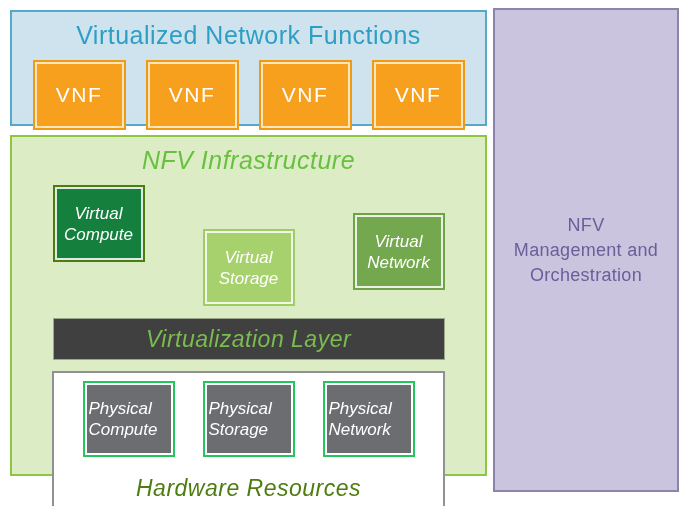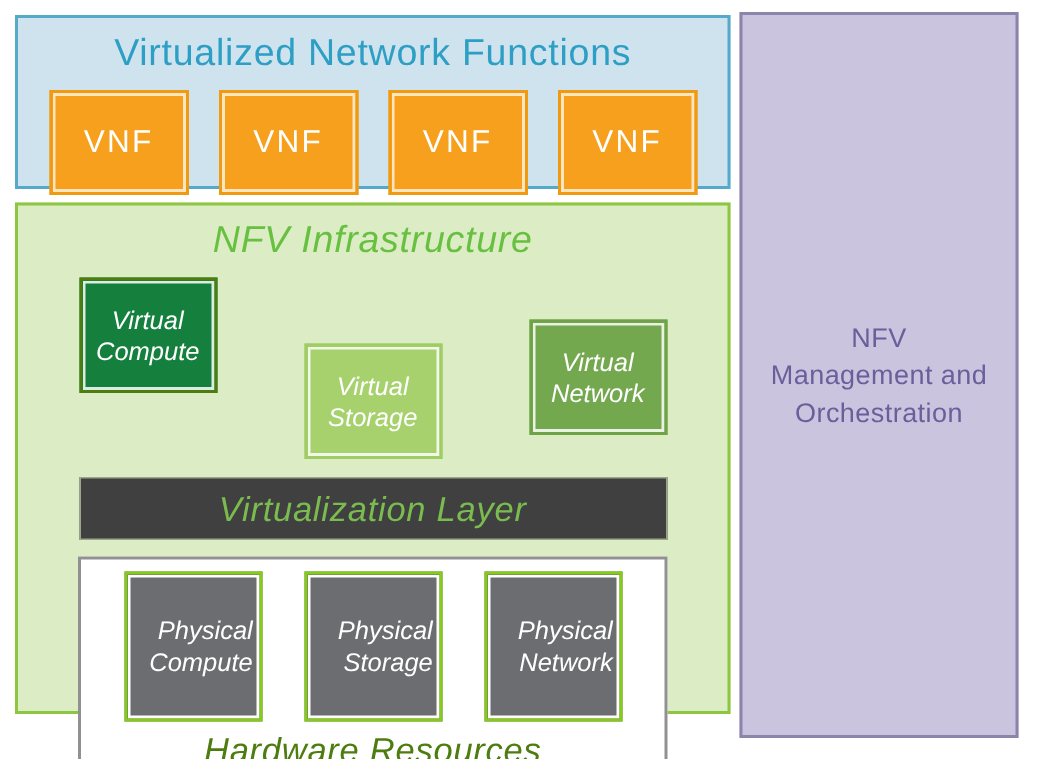--- a/index.html
+++ b/index.html
@@ -92,26 +92,26 @@
     margin: 11px auto 0;
     background: #ffffff;
     border: 2px solid #919194;
     padding-top: 8px;
     display: flex; flex-direction: column;
   }
   .phys-row {
     display: flex; justify-content: center; gap: 28px;
   }
   .phys-box {
-    width: 92px; height: 100px;
+    width: 92px; height: 76px;
     background: #6c6d70;
-    border: 2px solid #84cc16;
+    border: 2px solid #22c55e;
     box-shadow: inset 0 0 0 2px #ffffff;
     display: flex; align-items: center; justify-content: center;
-    text-align: right;
+    text-align: left;
     color: #ffffff;
     font-size: 17px; line-height: 21px;
   }
   .phys-box span { display: block; width: 80px; }
   .hardware-title {
     flex: 1;
     display: flex; align-items: center; justify-content: center;
     font-size: 23px; letter-spacing: 0.5px;
     color: #4d7c0f;
   }

